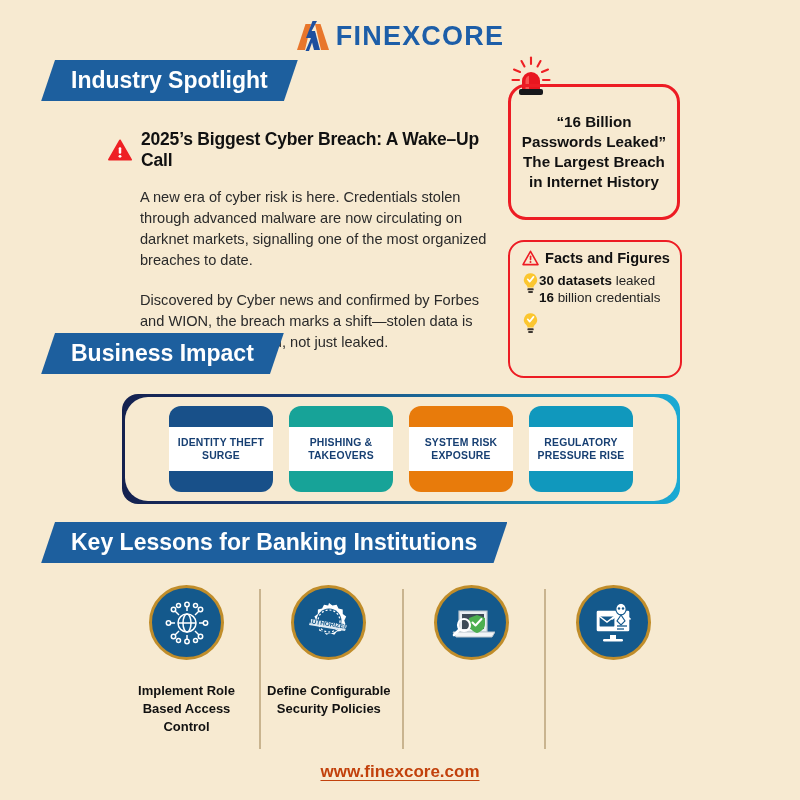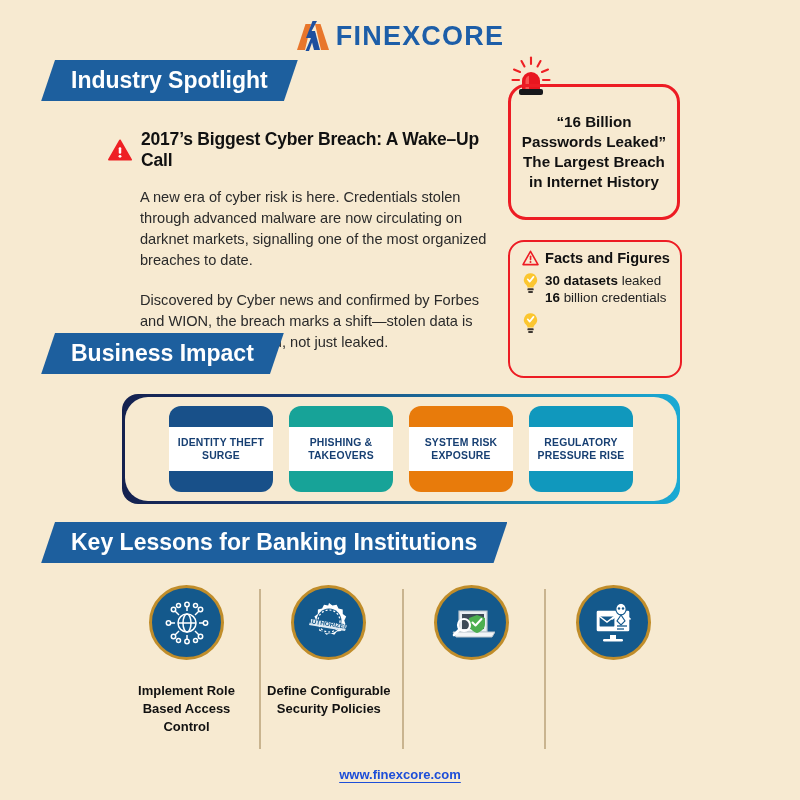--- a/index.html
+++ b/index.html
@@ -68,21 +68,21 @@
   .facts-box{
     position:absolute; left:508px; top:240px;
     width:174px; height:138px;
     border:2.5px solid #ed1c24; border-radius:16px;
     padding:8px 10px 0 12px;
   }
   .facts-title{
     display:flex; align-items:center; gap:6px;
     font-size:14.6px; font-weight:700; color:#111; margin-bottom:6px;
   }
-  .fact{ display:flex; gap:6px; margin-bottom:6px; }
+  .fact{ display:flex; margin-bottom:6px; }
   .fact .lines{ font-size:13.4px; line-height:1.28; color:#222; }
   .fact b{ font-weight:700; color:#111; }
 
   
   .impact-wrap{ position:absolute; left:0; top:333px; width:800px; }
   .cards-outer{
     position:relative; margin:20px 0 0 122px;
     width:558px; height:110px;
     border-radius:16px; padding:3px;
     background:linear-gradient(90deg,#14214f 0%, #1b3a72 28%, #1b7fa8 68%, #1aaad4 100%);
@@ -127,21 +127,21 @@
     display:flex; align-items:center; justify-content:center;
   }
   .lesson-label{
     margin-top:22px; font-size:13px; font-weight:700;
     line-height:1.38; text-align:center; color:#111;
   }
 
   
   .footer{
     position:absolute; left:0; bottom:18px; width:800px; text-align:center;
-    font-size:13px; font-weight:700; color:#1d4ed8;
+    font-size:17px; font-weight:700; color:#c2410c;
     text-decoration:underline; text-underline-offset:3px;
   }
 </style>
 </head>
 <body>
 
 <div class="logo-row">
   <svg class="logo-mark" viewBox="0 0 34 30">
     <path d="M9 29 L1 29 L9.5 3 L15 3 L9 29 Z" fill="#e8762b"></path>
     <path d="M25 29 L33 29 L24.5 3 L19 3 L25 29 Z" fill="#e8762b"></path>
@@ -155,21 +155,21 @@
   <div class="banner-wrap">
     <div class="banner">Industry Spotlight</div>
   </div>
 
   <div class="headline-row">
     <svg width="25" height="23" viewBox="0 0 25 23">
       <path d="M12.5 1 L24 21 L1 21 Z" fill="#ee2024" stroke="#ee2024" stroke-width="2" stroke-linejoin="round"></path>
       <rect x="11.2" y="8" width="2.6" height="7" rx="1.2" fill="#fff"></rect>
       <circle cx="12.5" cy="17.6" r="1.5" fill="#fff"></circle>
     </svg>
-    <span class="headline-text">2017’s Biggest Cyber Breach: A Wake–Up Call</span>
+    <span class="headline-text">2025’s Biggest Cyber Breach: A Wake–Up Call</span>
   </div>
 
   <p class="para">A new era of cyber risk is here. Credentials stolen through advanced malware are now circulating on darknet markets, signalling one of the most organized breaches to date.</p>
   <p class="para second">Discovered by Cyber news and confirmed by Forbes and WION, the breach marks a shift—stolen data is now actively exploited, not just leaked.</p>
 </section>
 
 <svg class="siren-icon" viewBox="0 0 46 42">
   <g stroke="#ee2024" stroke-width="2.1" stroke-linecap="round">
     <line x1="23" y1="1.5" x2="23" y2="8"></line>
     <line x1="13.5" y1="5" x2="16.5" y2="10.5"></line>

